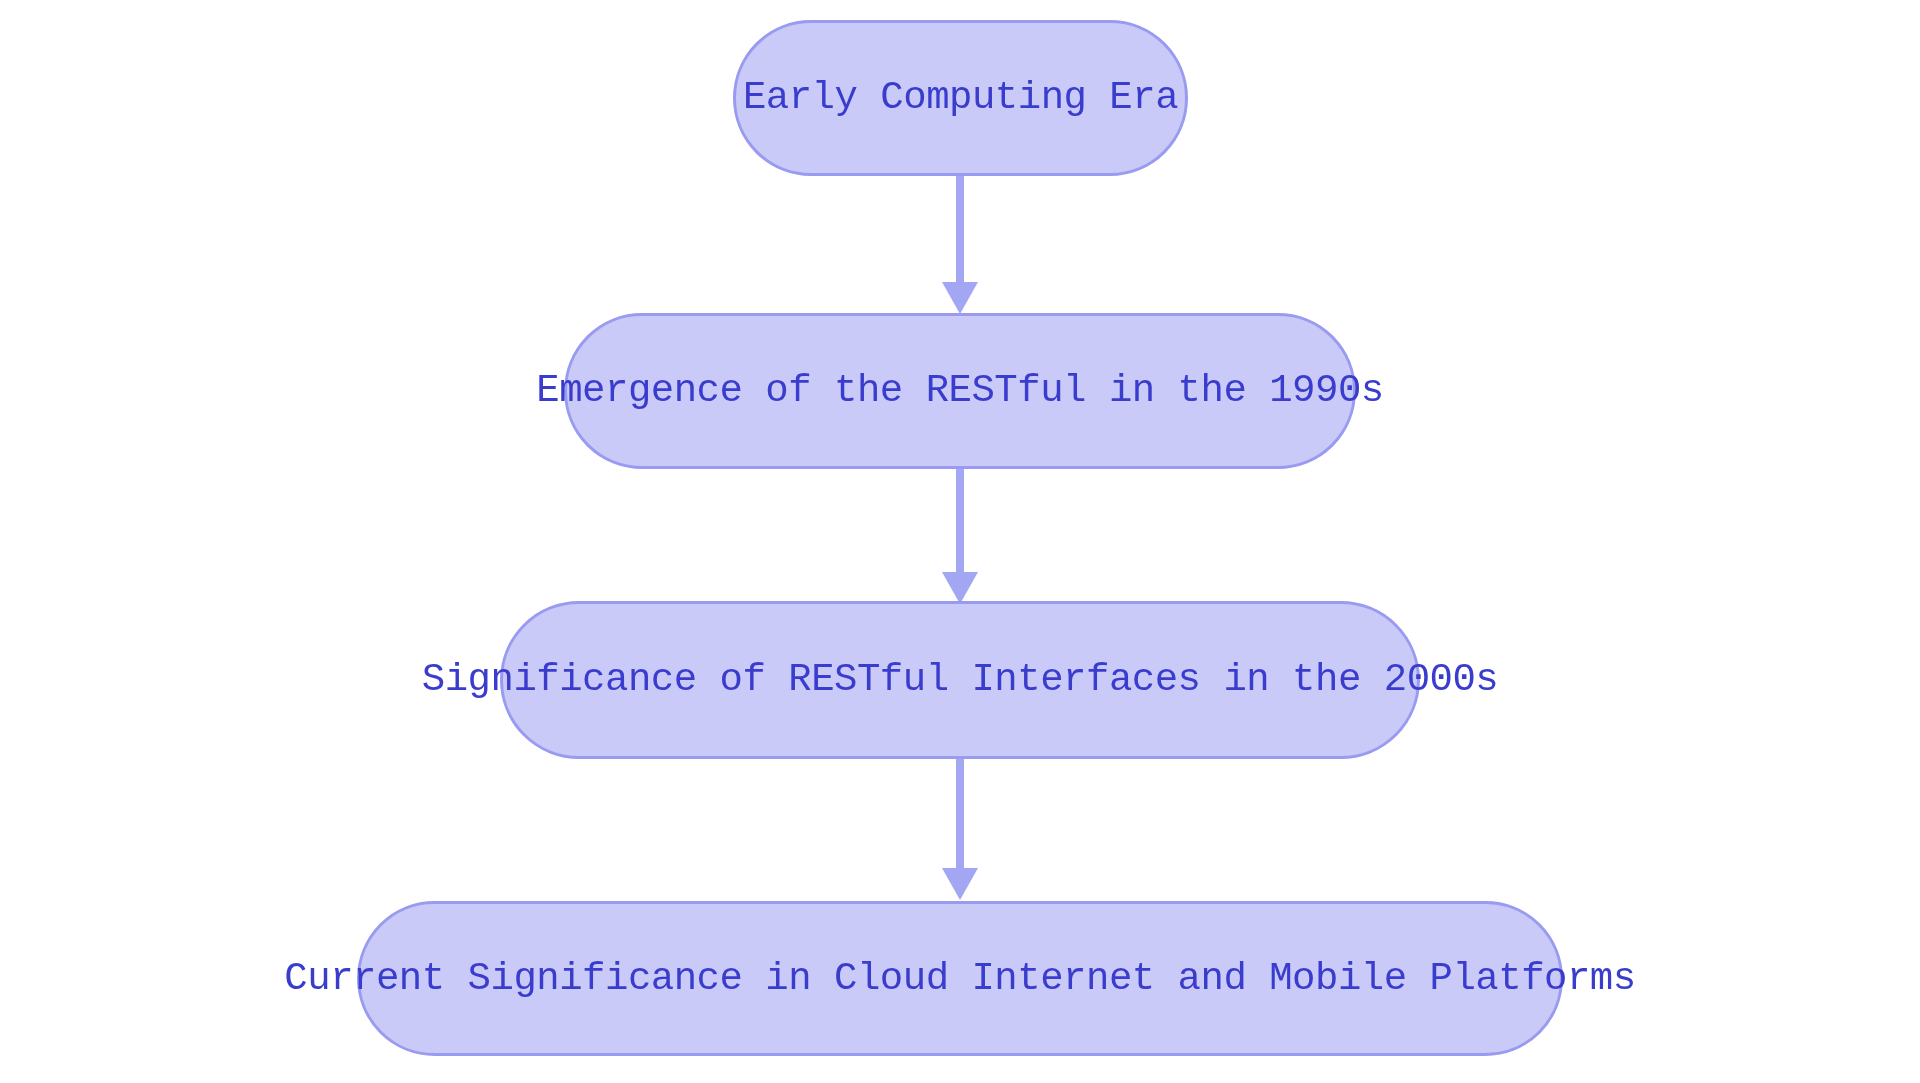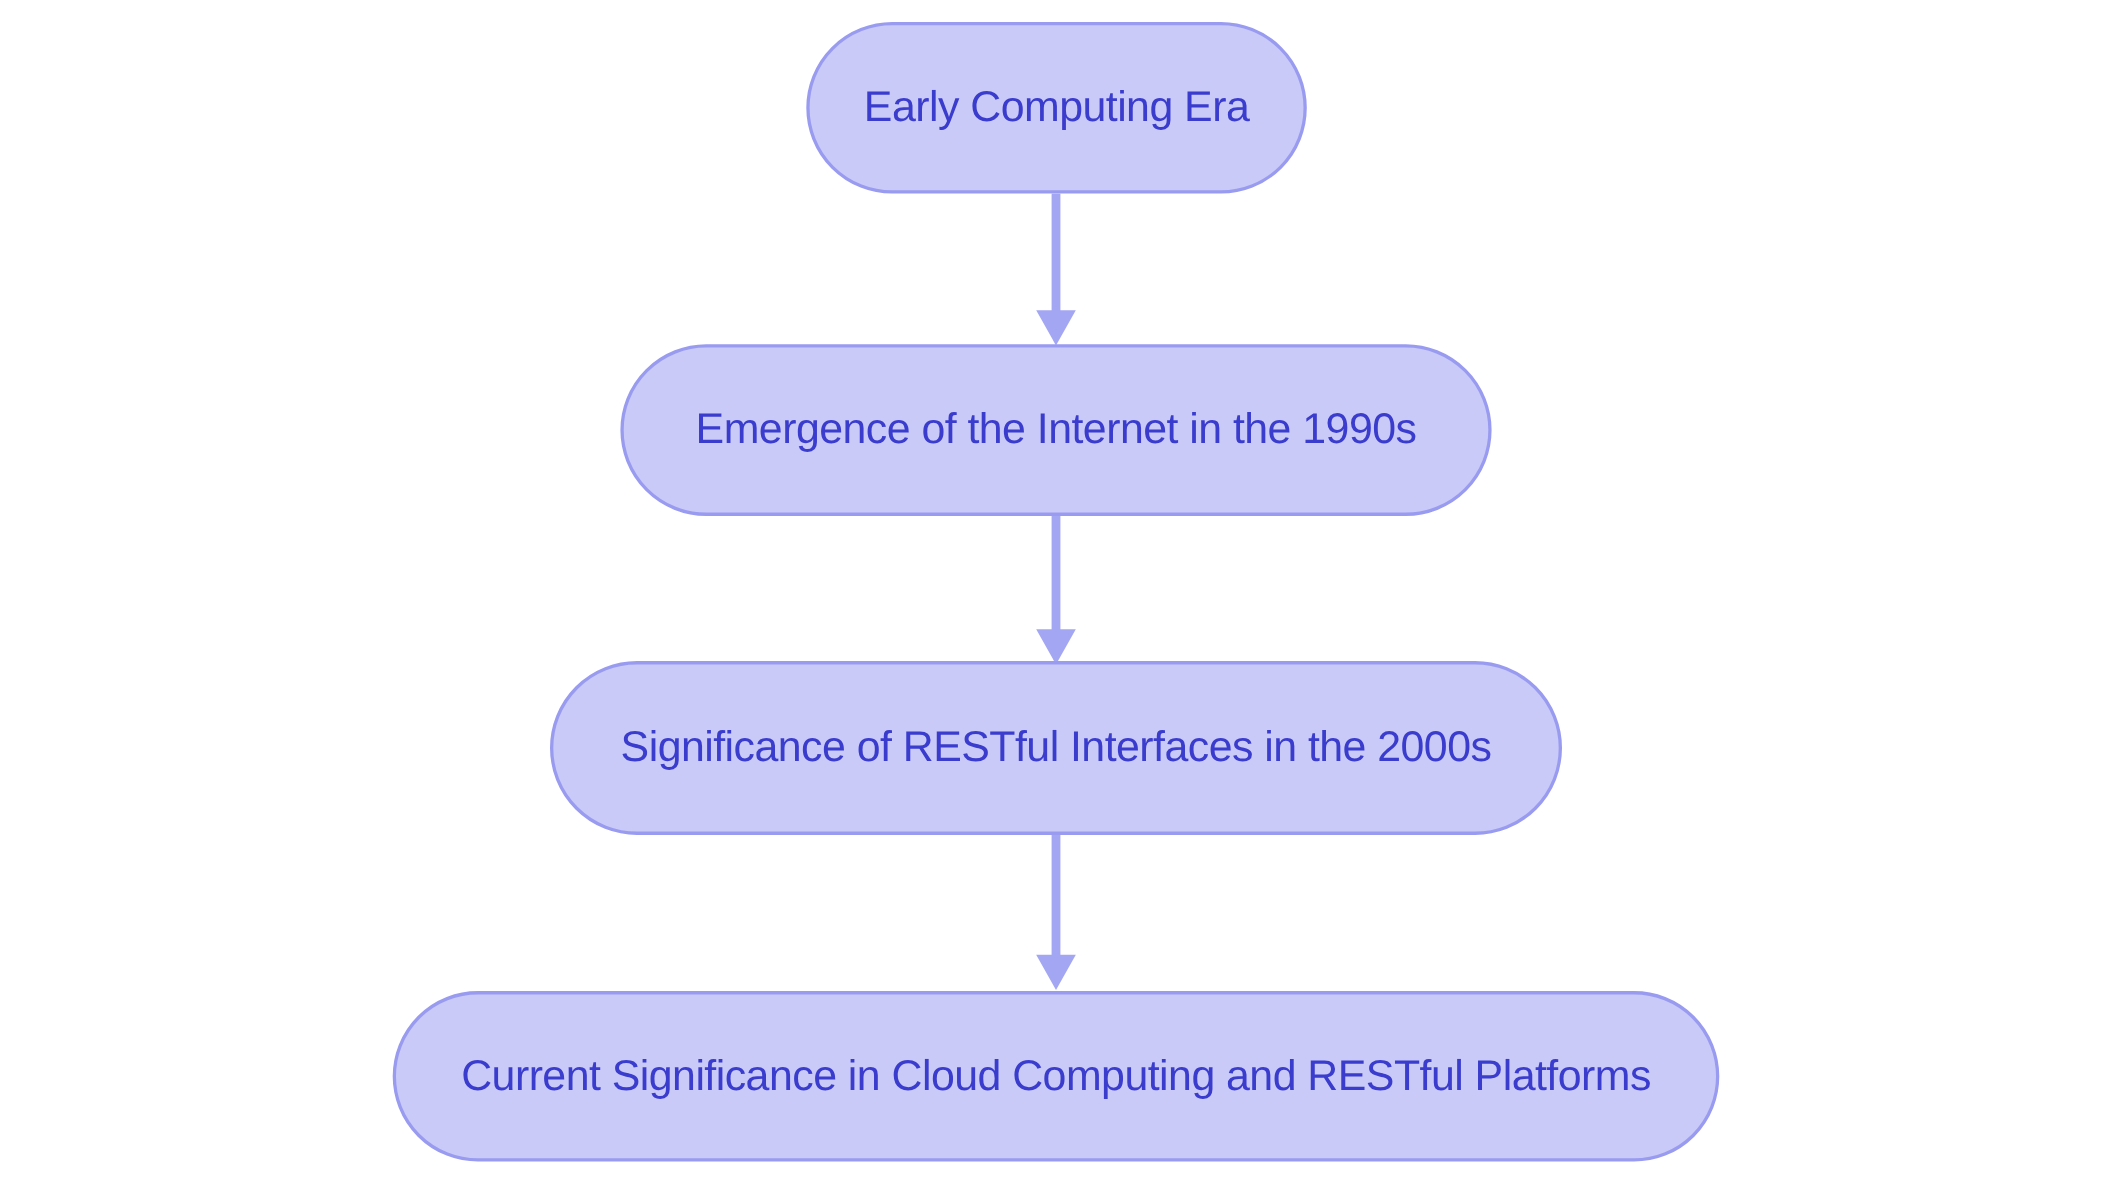--- a/index.html
+++ b/index.html
@@ -15,20 +15,21 @@
     height: 1083px;
     background: var(--bg);
     font-family: "Liberation Sans", sans-serif;
     overflow: hidden;
   }
   .canvas {
     position: relative;
     width: 1920px;
     height: 1083px;
     background: var(--bg);
+    font-family: Liberation Mono, monospace;
   }
   .flow-node {
     position: absolute;
     display: flex;
     align-items: center;
     justify-content: center;
     background: var(--node-fill);
     border: 3px solid var(--node-border);
     border-radius: 90px;
     color: var(--node-text);
@@ -79,34 +80,34 @@
   <div class="flow-node node-1">
     <span>Early Computing Era</span>
   </div>
 
   <div class="edge edge-1">
     <div class="shaft"></div>
     <div class="head"></div>
   </div>
 
   <div class="flow-node node-2">
-    <span>Emergence of the Internet in the 1990s</span>
+    <span>Emergence of the RESTful in the 1990s</span>
   </div>
 
   <div class="edge edge-2">
     <div class="shaft"></div>
     <div class="head"></div>
   </div>
 
   <div class="flow-node node-3">
     <span>Significance of RESTful Interfaces in the 2000s</span>
   </div>
 
   <div class="edge edge-3">
     <div class="shaft"></div>
     <div class="head"></div>
   </div>
 
   <div class="flow-node node-4">
-    <span>Current Significance in Cloud Computing and RESTful Platforms</span>
+    <span>Current Significance in Cloud Internet and Mobile Platforms</span>
   </div>
 
 </div>
 
 </body></html>

